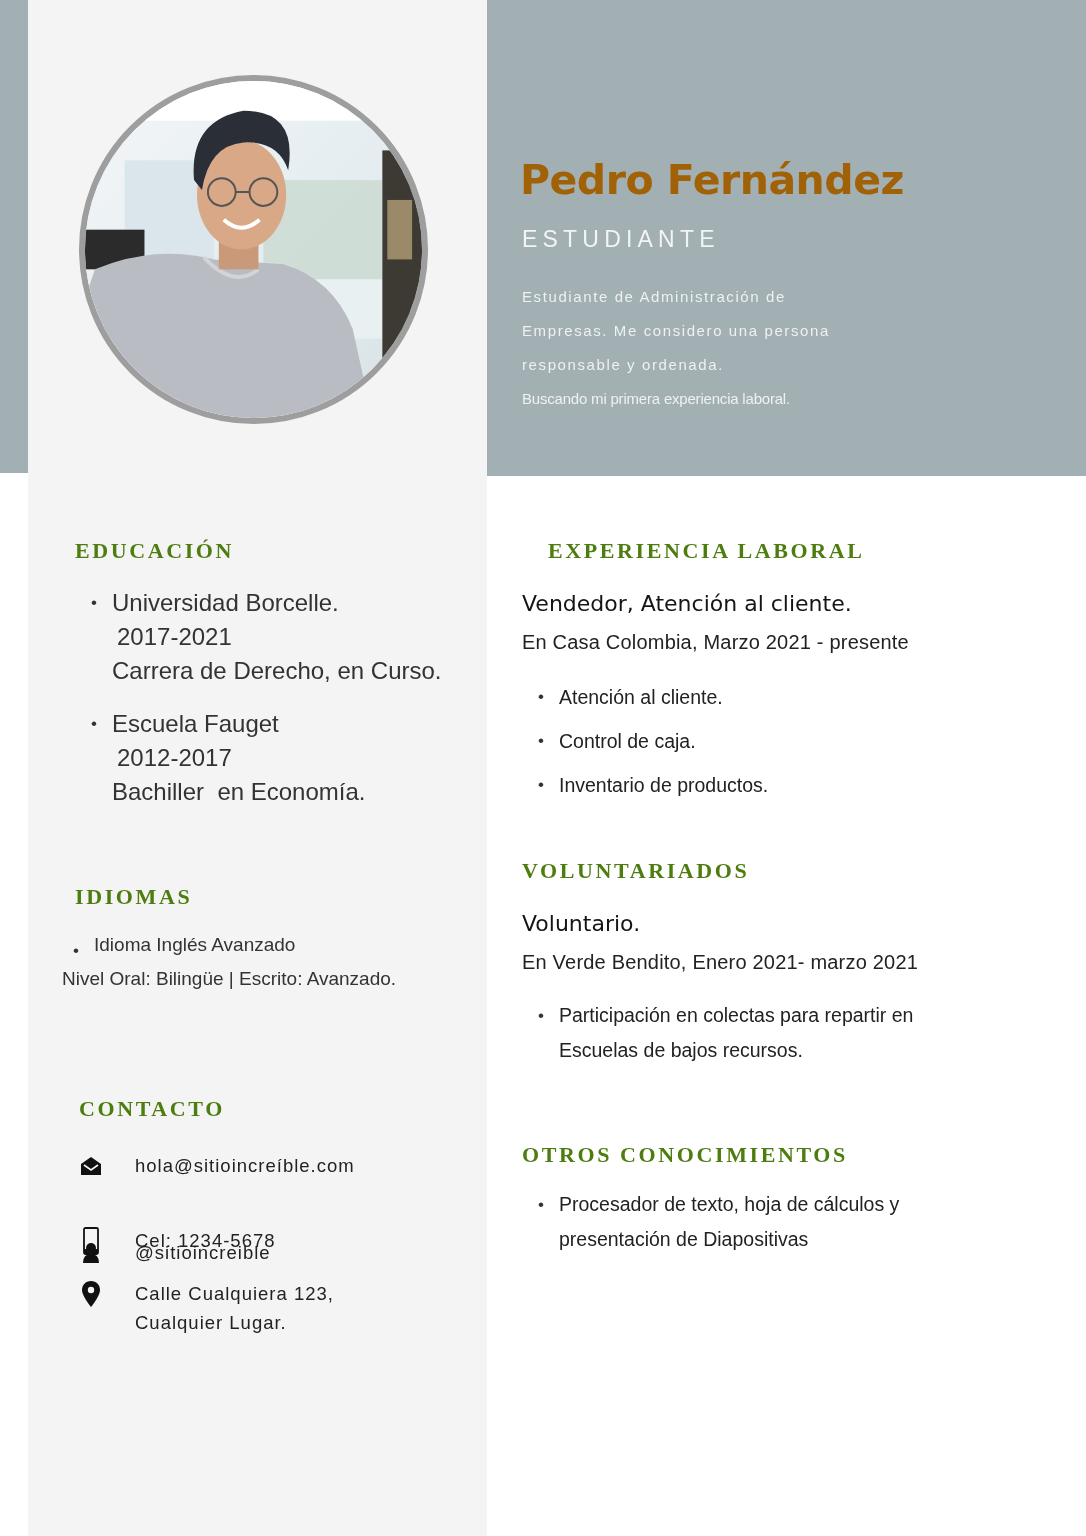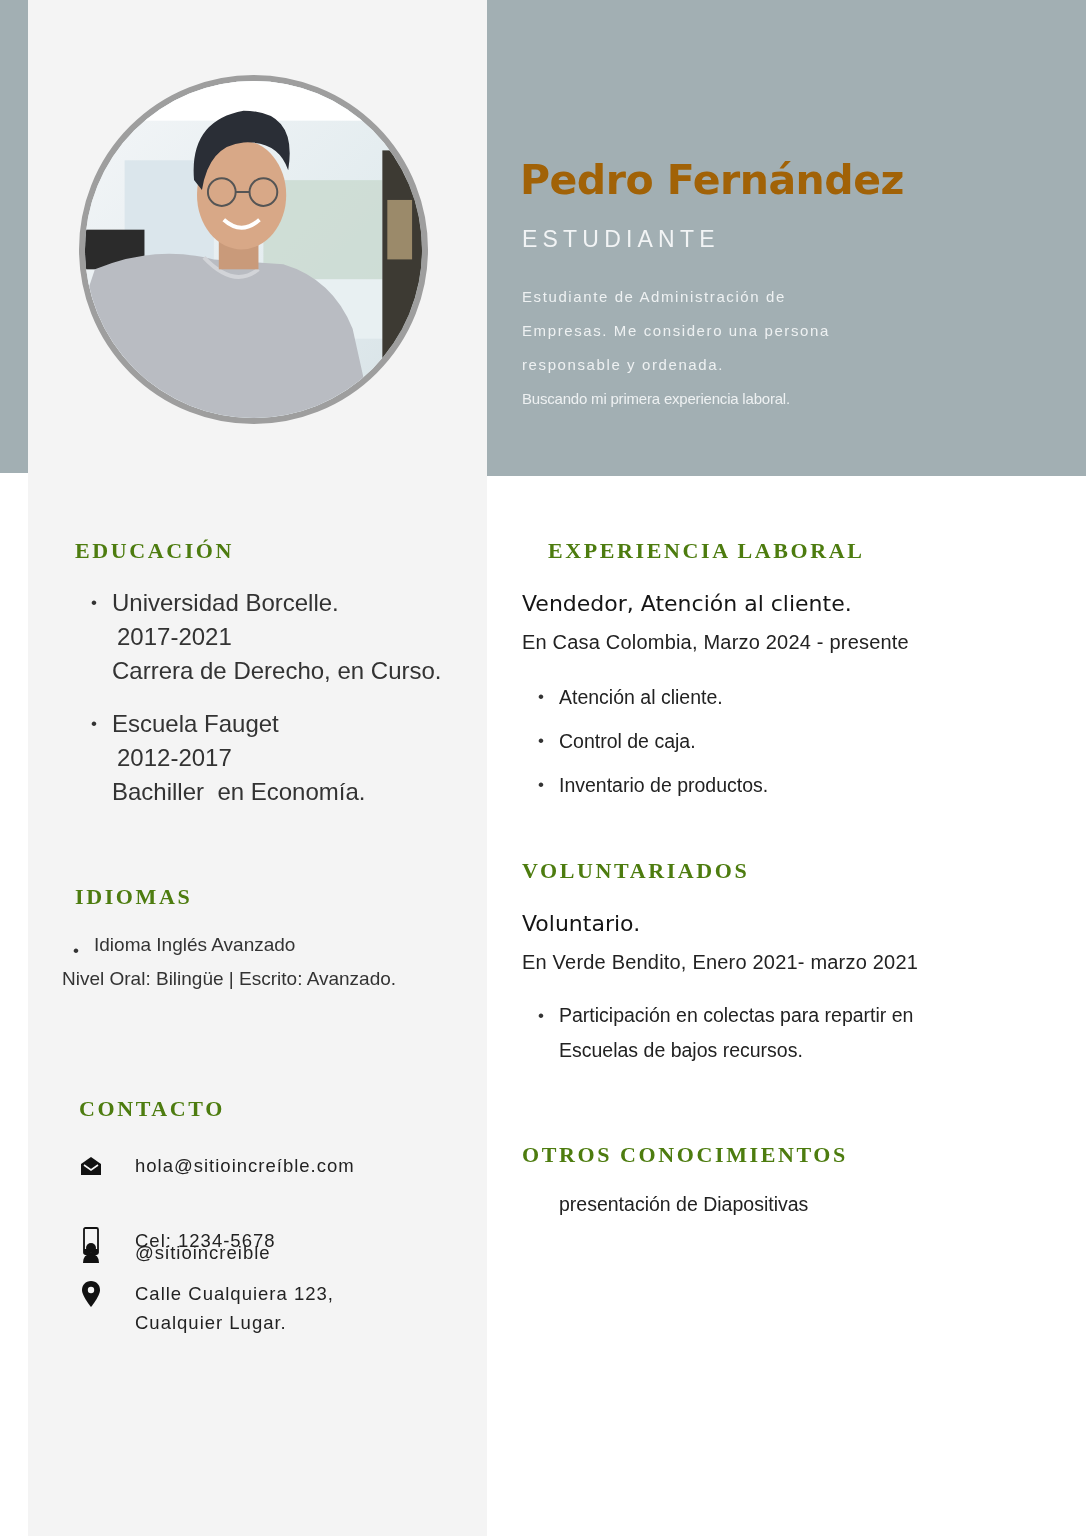--- a/index.html
+++ b/index.html
@@ -152,31 +152,32 @@
         <path d="M10 1 C4.5 1 1 5 1 10 C1 16 10 27 10 27 C10 27 19 16 19 10 C19 5 15.5 1 10 1 Z" fill="#111"></path>
         <circle cx="10" cy="10" r="3.2" fill="#F4F4F4"></circle>
       </svg>
   </span>
   <span class="txt">Calle Cualquiera 123,</span>
   <span class="txt" style="top:29px;">Cualquier Lugar.</span>
 </div>
 
 <div class="sec-head" style="left:548px; top:538px;">EXPERIENCIA LABORAL</div>
 <div class="job-title" style="top:591px;">Vendedor, Atención al cliente.</div>
-<div class="job-sub" style="top:631px;">En Casa Colombia, Marzo 2024 - presente</div>
+<div class="job-sub" style="top:631px;">En Casa Colombia, Marzo 2021 - presente</div>
 <div class="rlist" style="top:675px;">
   <div class="bullet">Atención al cliente.</div>
   <div class="bullet">Control de caja.</div>
   <div class="bullet">Inventario de productos.</div>
 </div>
 
 <div class="sec-head" style="left:522px; top:858px;">VOLUNTARIADOS</div>
 <div class="job-title" style="top:911px;">Voluntario.</div>
 <div class="job-sub" style="top:951px;">En Verde Bendito, Enero 2021- marzo 2021</div>
 <div class="rlist tight" style="top:998px;">
   <div class="bullet">Participación en colectas para repartir en</div>
   <div>Escuelas de bajos recursos.</div>
 </div>
 
 <div class="sec-head" style="left:522px; top:1142px;">OTROS CONOCIMIENTOS</div>
 <div class="rlist tight" style="top:1187px;">
+  <div class="bullet">Procesador de texto, hoja de cálculos y</div>
   <div>presentación de Diapositivas</div>
 </div>
 
 </body></html>

